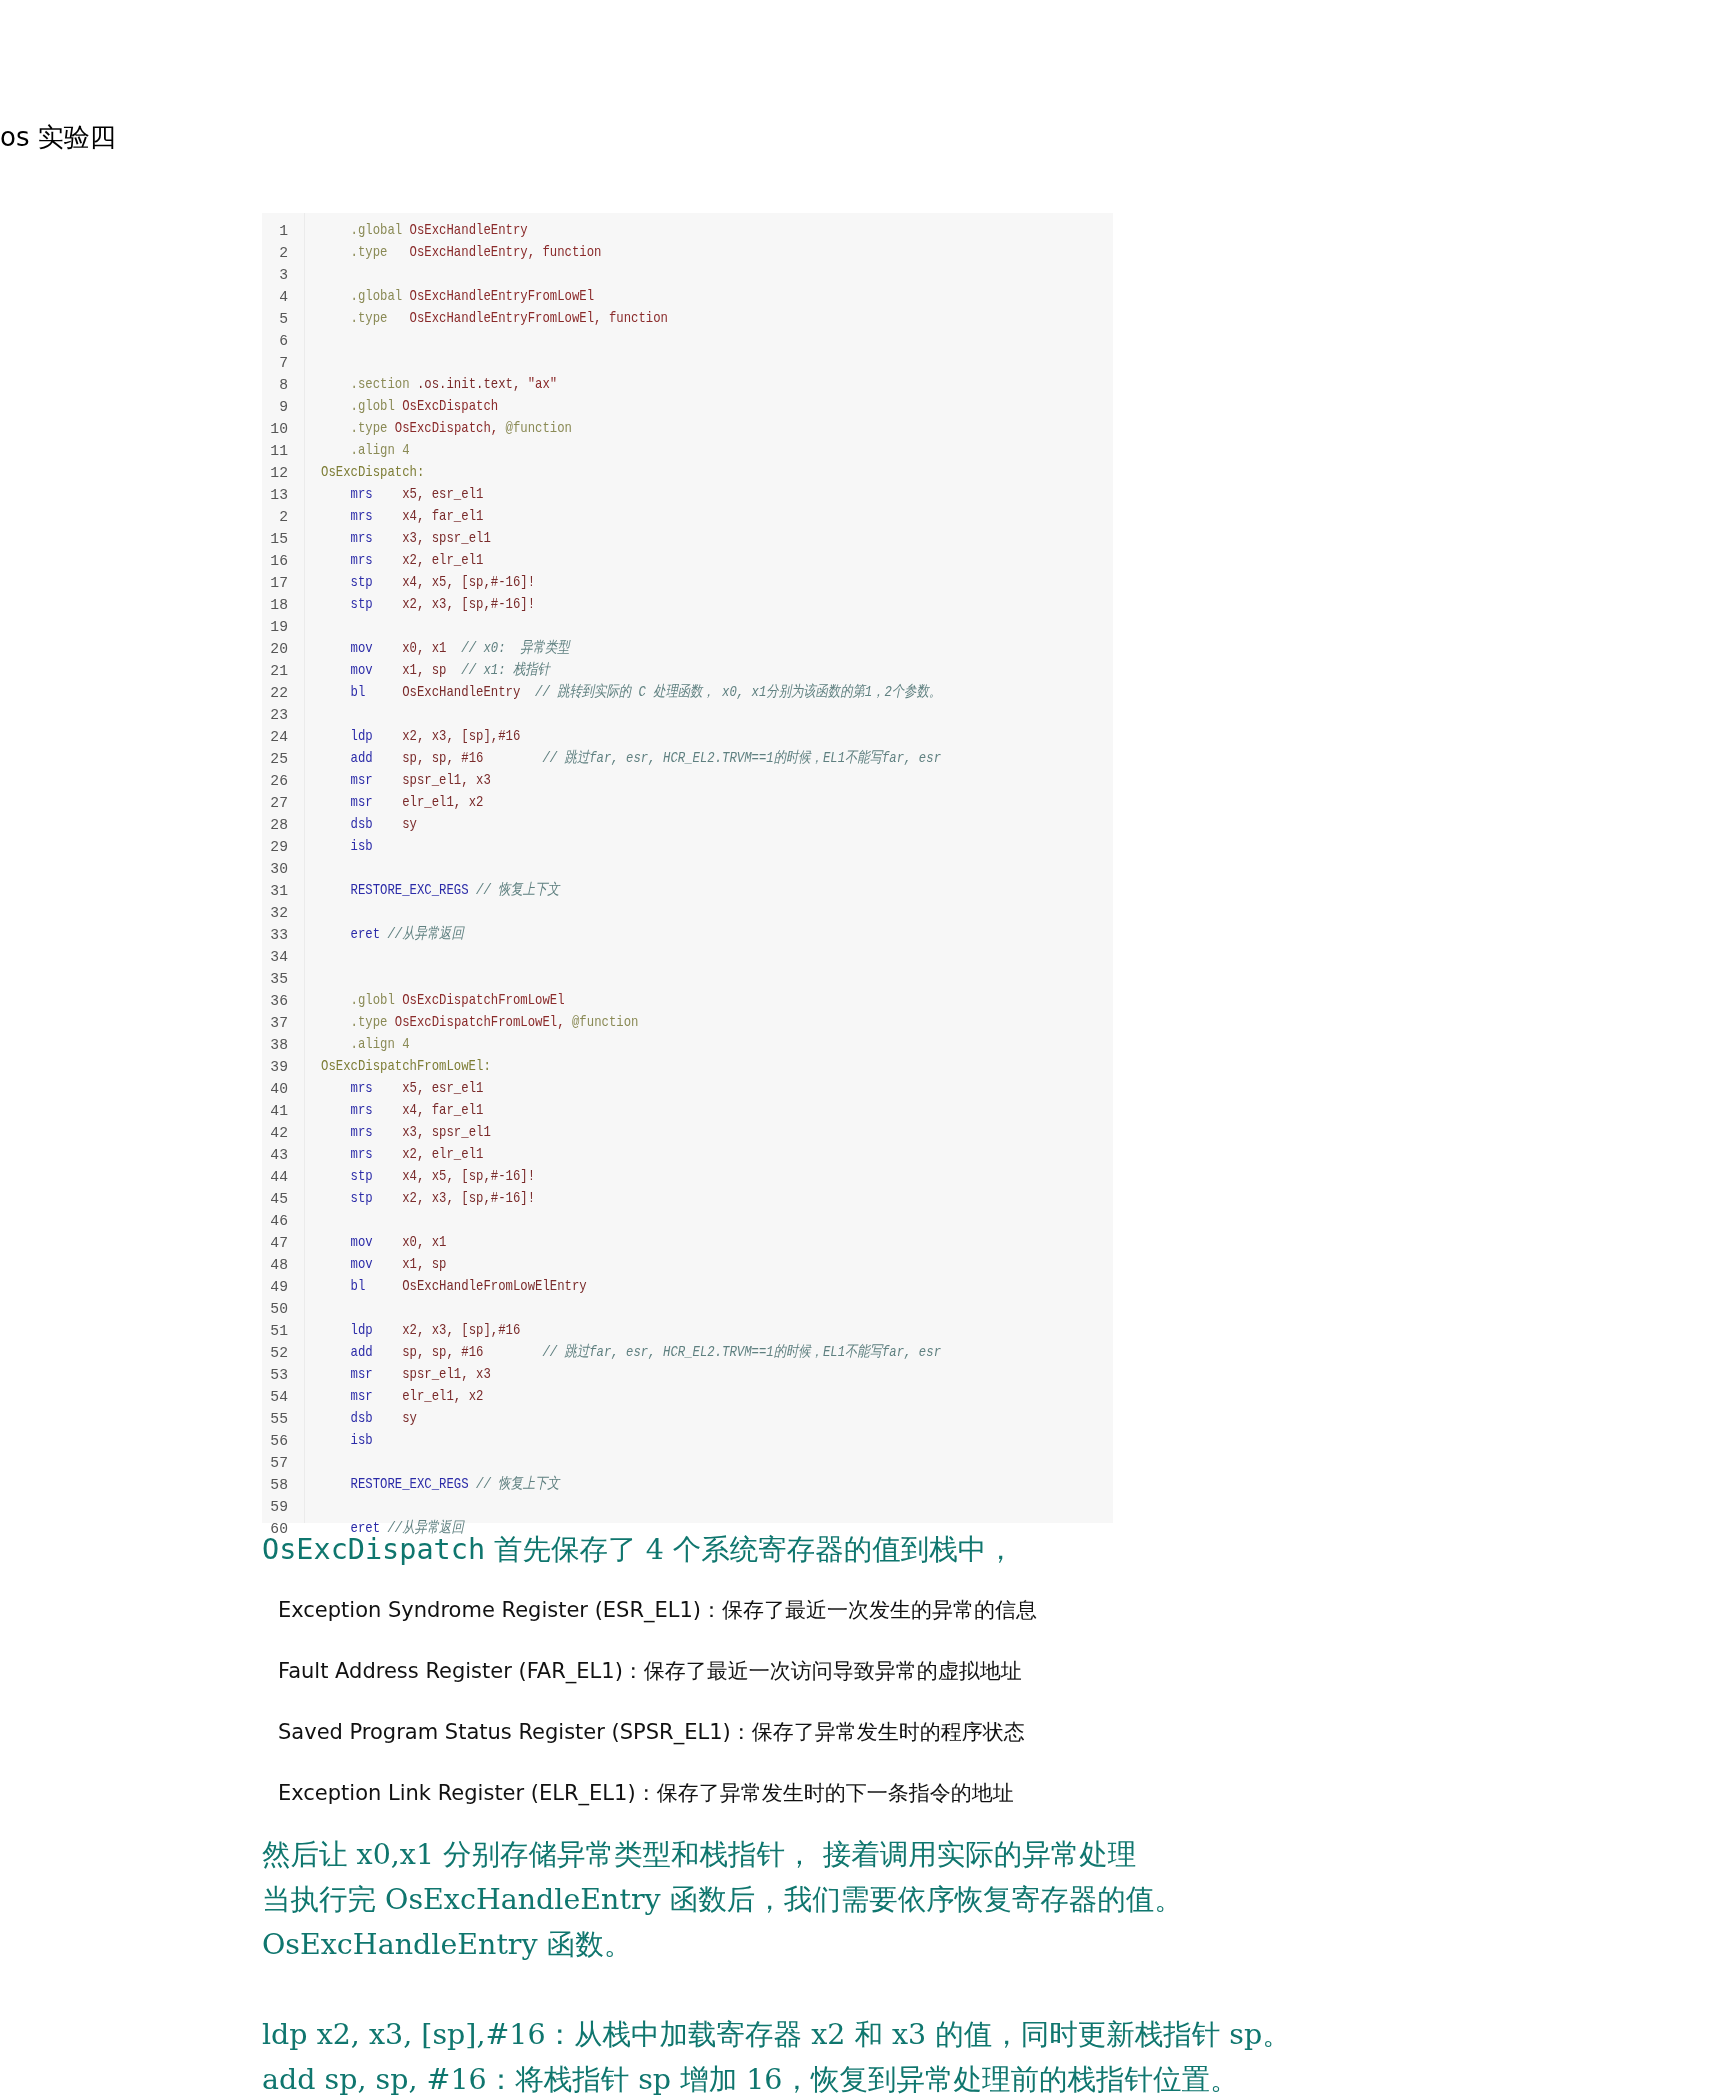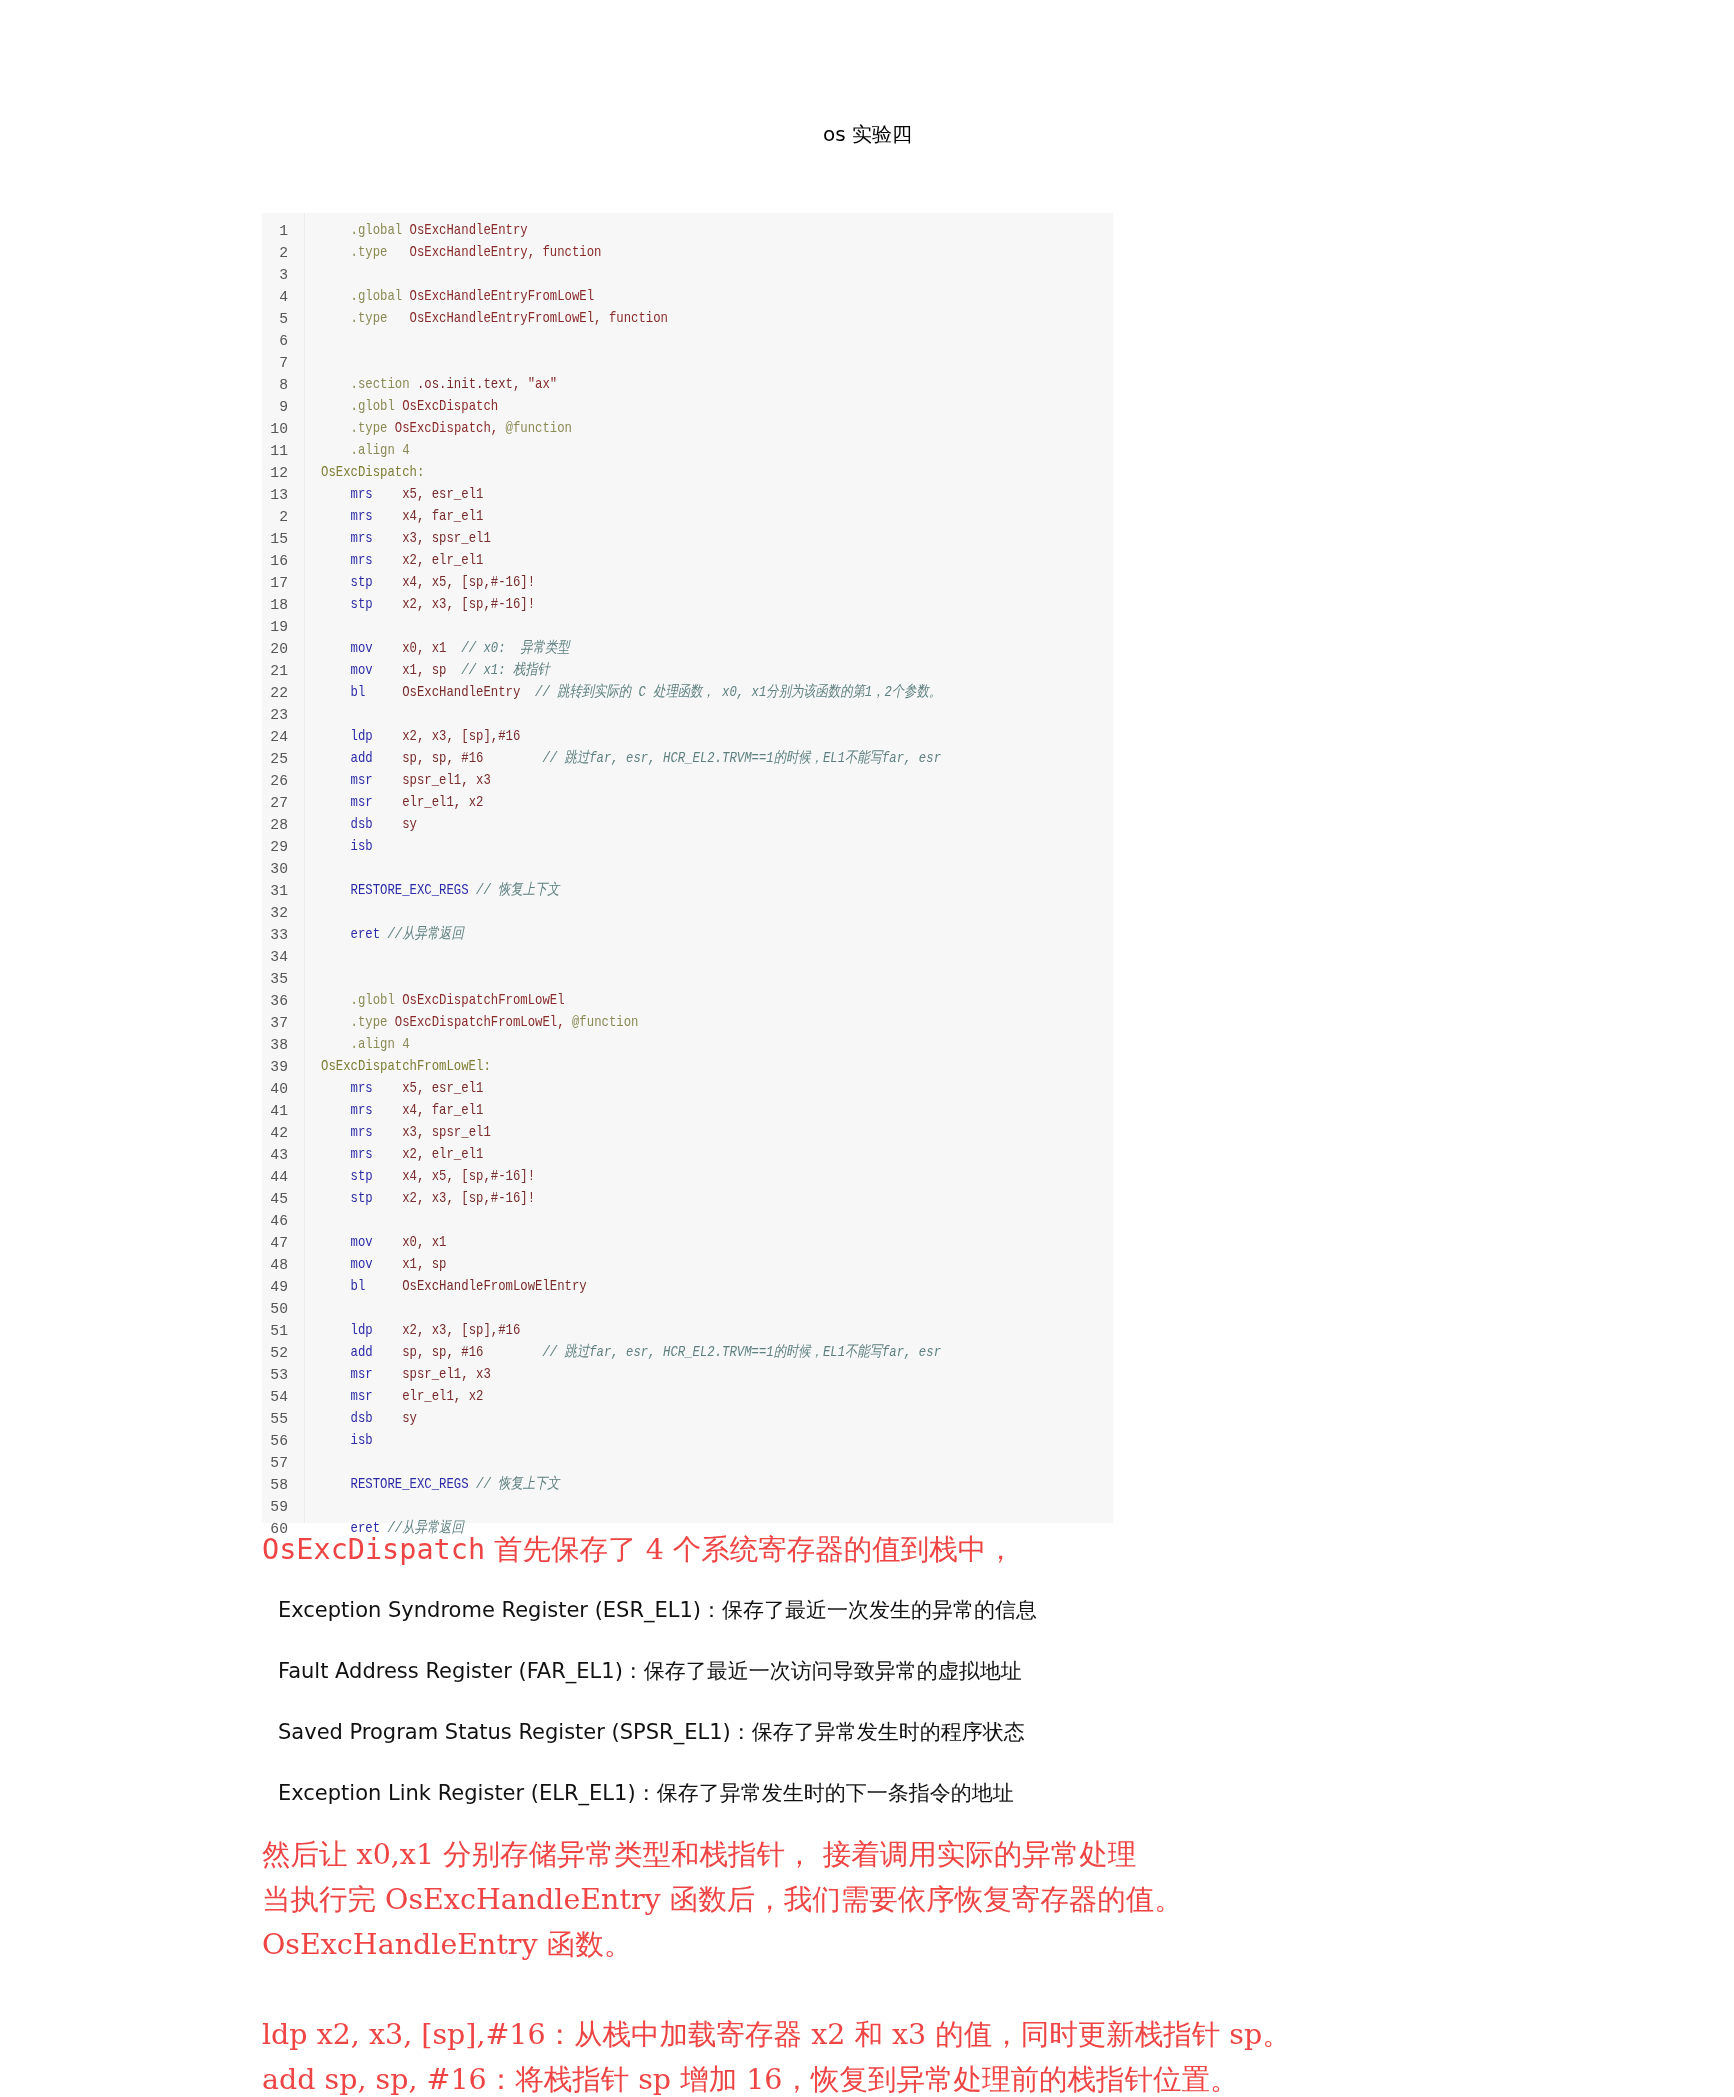--- a/index.html
+++ b/index.html
@@ -1,19 +1,19 @@
 <!DOCTYPE html>
 <html style="font-size:6.7px"><head>
 <meta charset="utf-8">
 <style>
   html, body { margin: 0; padding: 0; background: #ffffff; }
   body { width: 1735px; height: 2453px; position: relative; overflow: hidden; }
   .page-header {
-    position: absolute; top: 124px; left: 0; width: 1735px; text-align: center;
-    font-family: "DejaVu Sans", sans-serif; font-size: 20px; color: #000; line-height: 1;
+    position: absolute; top: 124px; left: 0; width: 1735px; text-align: left;
+    font-family: "DejaVu Sans", sans-serif; font-size: 26px; color: #000; line-height: 1;
   }
   .code-block {
     position: absolute; left: 262px; top: 213px; width: 851px; height: 1310px;
     background: #f7f7f7;
   }
   .gutter-line {
     position: absolute; left: 42px; top: 0; bottom: 0; width: 1.3px; background: #ebebeb;
   }
   .code-lines { position: absolute; left: 0; top: 7.1px; right: 0; }
   .code-line {
@@ -26,21 +26,21 @@
   .t-id { color: #8a2a2a; }
   .t-ins { color: #2b2ba8; }
   .t-op { color: #7a2a2a; }
   .t-com { color: #5f8080; font-style: italic; }
   .t-lbl { color: #7d7d35; }
   .t-str { color: #8a2a2a; }
   .t-plain { color: #666; }
 
   .body-text { position: absolute; left: 262px; width: 1217px; }
   .para-large {
-    font-family: "DejaVu Serif", "Liberation Serif", serif; font-size: 28.5px; color: #ef4444;
+    font-family: "DejaVu Serif", "Liberation Serif", serif; font-size: 28.5px; color: #0f766e;
     line-height: 45px; margin: 0; white-space: nowrap;
   }
   .para-small {
     font-family: "DejaVu Sans", "Liberation Sans", sans-serif; font-size: 21px; color: #111;
     line-height: 45px; margin: 16px; white-space: nowrap;
   }
   .mono { font-family: "DejaVu Sans Mono", "Liberation Mono", monospace; }
 </style>
 </head>
 <body>

